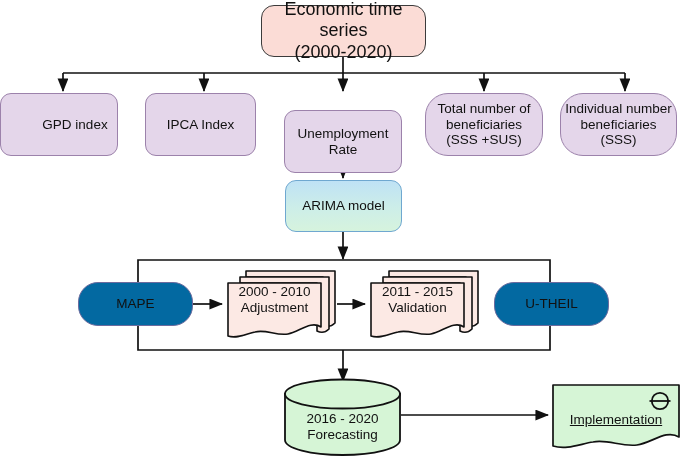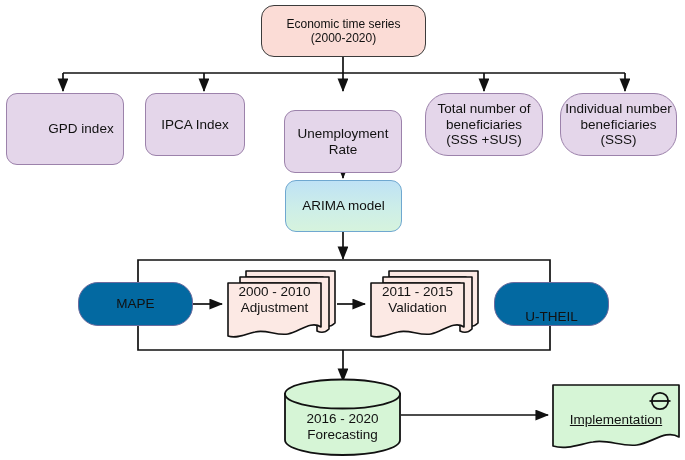--- a/index.html
+++ b/index.html
@@ -18,21 +18,21 @@
   .pinktop{background:#fbdcd6;border-color:#3b3b3b;border-width:1.6px;border-radius:13px;}
   .lav{background:#0369a1;border-color:#6b6b9e;border-radius:20px;}
   .arima{border:1.5px solid #6fa8d0;border-radius:11px;
          background:linear-gradient(180deg,#bfe2f5 0%,#cdeee8 55%,#d6f3dd 100%);}
 
   
   svg.layer{position:absolute;left:0;top:0;width:685px;height:460px;overflow:visible;pointer-events:none;}
   svg.shape{position:absolute;overflow:visible;}
 
   .fs13{font-size:13.5px;border-radius:23px;}
-  .fs14{font-size:12px;justify-content:center;}
+  .fs14{font-size:18px;justify-content:center;}
   .fs135{font-size:13.5px;}
 </style>
 </head>
 <body>
 
 <div id="stage">
 
   <svg class="layer">
     <defs>
       <marker id="ah" markerWidth="9" markerHeight="9" refX="7.4" refY="3.2" orient="auto" markerUnits="strokeWidth">
@@ -65,25 +65,25 @@
 
       <path d="M401,415 L548,415" marker-end="url(#ah)"></path>
     </g>
   </svg>
 
   <div class="node rrect pinktop fs14" style="left:261px;top:5px;width:165px;height:52px;">
     <span class="txt">Economic time series
 (2000-2020)</span>
   </div>
 
-  <div class="node rrect purple fs135" style="left:6px;top:93px;width:118px;height:72px;padding-left:32px;">
+  <div class="node rrect purple fs135" style="left:0;top:93px;width:118px;height:63px;padding-left:32px;">
     <span class="txt">GPD index</span>
   </div>
 
-  <div class="node rrect purple fs135" style="left:145px;top:93px;width:100px;height:63px;">
+  <div class="node rrect purple fs135" style="left:145px;top:93px;width:111px;height:63px;">
     <span class="txt">IPCA Index</span>
   </div>
 
   <div class="node rrect purple fs135" style="left:284px;top:110px;width:118px;height:63px;">
     <span class="txt">Unemployment
 Rate</span>
   </div>
 
   <div class="node rrect purple fs13" style="left:425px;top:93px;width:118px;height:63px;">
     <span class="txt">Total number of
@@ -98,21 +98,21 @@
   </div>
 
   <div class="node arima fs135" style="left:285px;top:180px;width:117px;height:52px;">
     <span class="txt">ARIMA model</span>
   </div>
 
   <div class="node rrect lav fs135" style="left:78px;top:282px;width:115px;height:44px;">
     <span class="txt">MAPE</span>
   </div>
 
-  <div class="node rrect lav fs135" style="left:494px;top:282px;width:115px;height:44px;align-items:flex-end;">
+  <div class="node rrect lav fs135" style="left:494px;top:282px;width:115px;height:44px;">
     <span class="txt">U-THEIL</span>
   </div>
 
   <div class="node" style="left:224px;top:268px;width:113px;height:72px;">
     <svg class="shape" viewBox="0 0 113 72" width="113" height="72" style="left:0;top:0;">
       <g fill="#fce9e4" stroke="#111111" stroke-width="1.6" stroke-linejoin="round">
         <path d="M22,3 h89 v52 c-4,4 -8,4 -12,2 v-48 h-77 z"></path>
         <path d="M16,9 h89 v52 c-4,4 -8,4 -12,2 v-48 h-77 z"></path>
         <path d="M4,15 h93 v44 c-10,-7 -22,5 -33,7 c-12,2 -22,-5 -33,-2 c-9,2 -18,7 -27,4 z"></path>
       </g>

